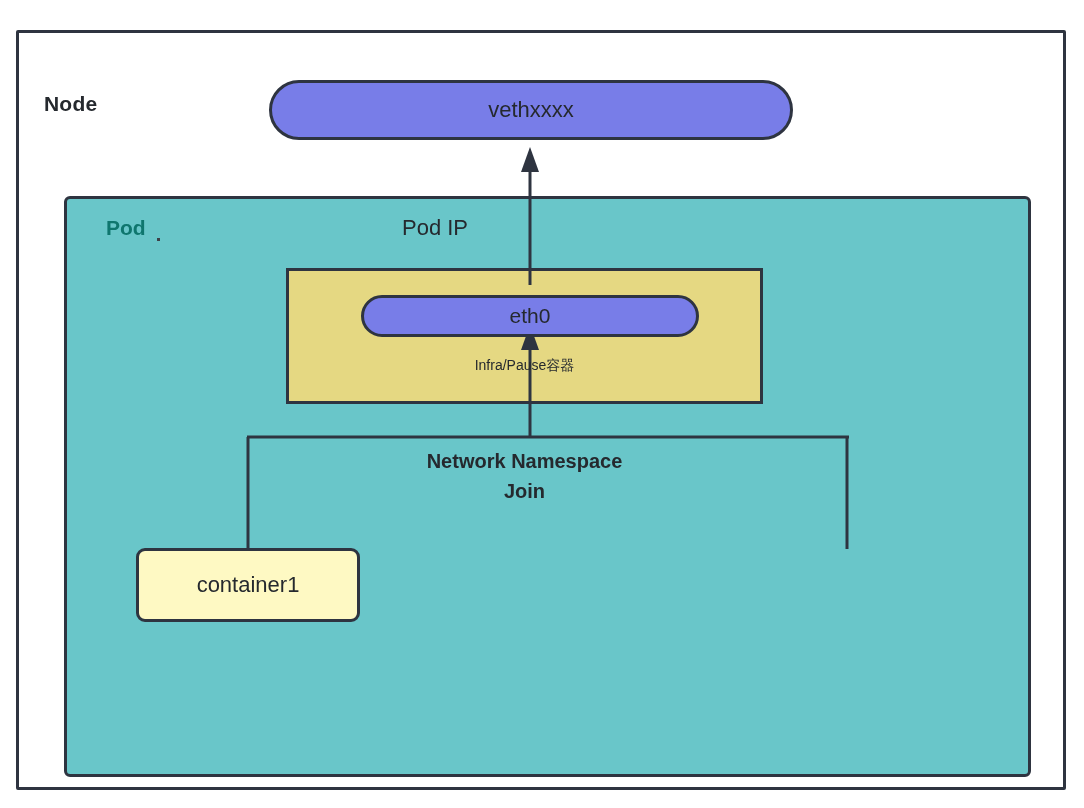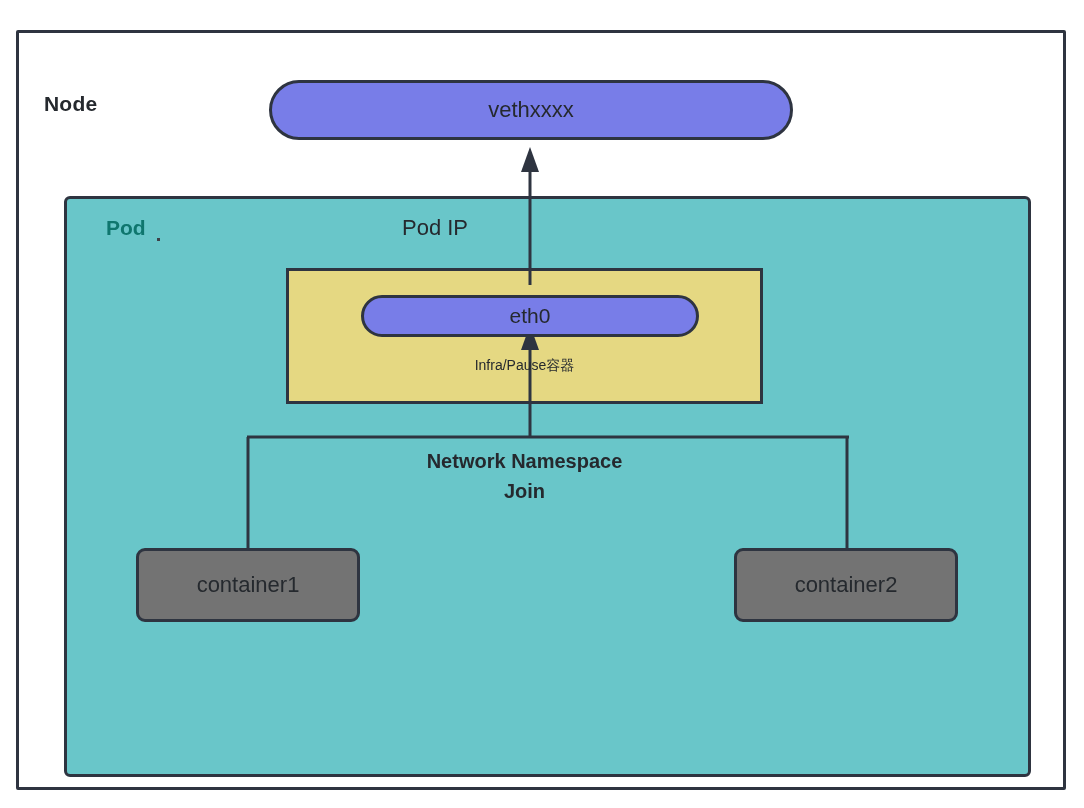--- a/index.html
+++ b/index.html
@@ -136,21 +136,21 @@
     text-align: center;
     font-size: 20px;
     font-weight: bold;
     color: #25292e;
     line-height: 30px;
   }
 
   
   .cbox {
     position: absolute;
-    background: #737373;
+    background: #fef9c3;
     border: 3px solid #2e3440;
     box-sizing: border-box;
     border-radius: 9px;
     display: flex;
     align-items: center;
     justify-content: center;
     font-size: 22px;
     color: #25292e;
     top: 548px;
     height: 74px;
@@ -209,17 +209,14 @@
   <div class="infra-label">Infra/Pause容器</div>
 
   <div class="join-label">
     <div>Network Namespace</div>
     <div>Join</div>
   </div>
 
   <div class="cbox cbox-1">
     <span>container1</span>
   </div>
-  <div class="cbox cbox-2">
-    <span>container2</span>
-  </div>
 
 </div>
 
 </body></html>

